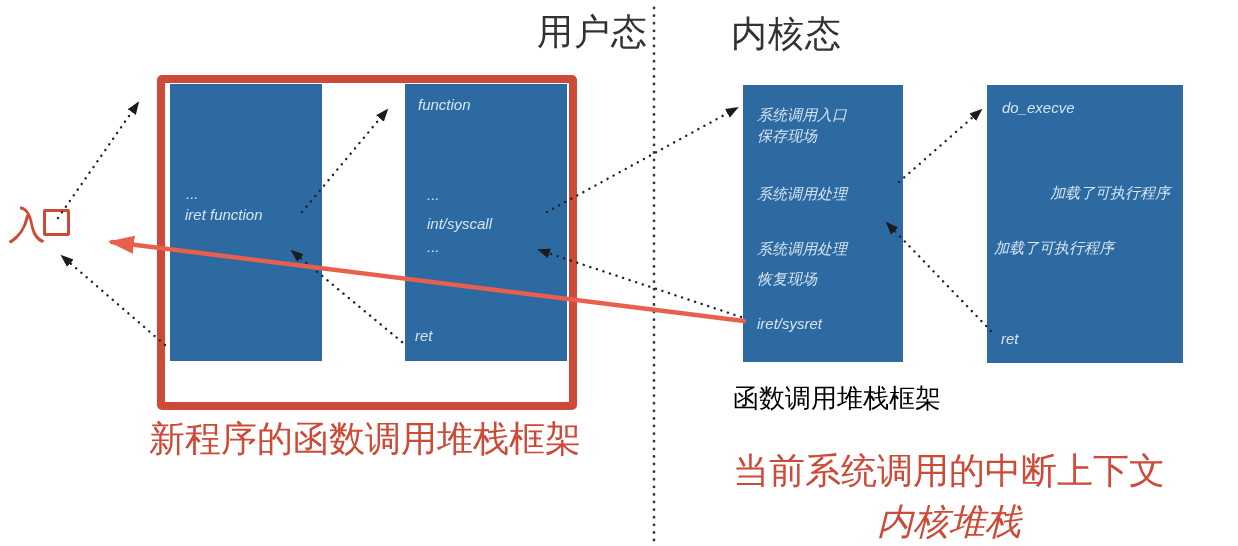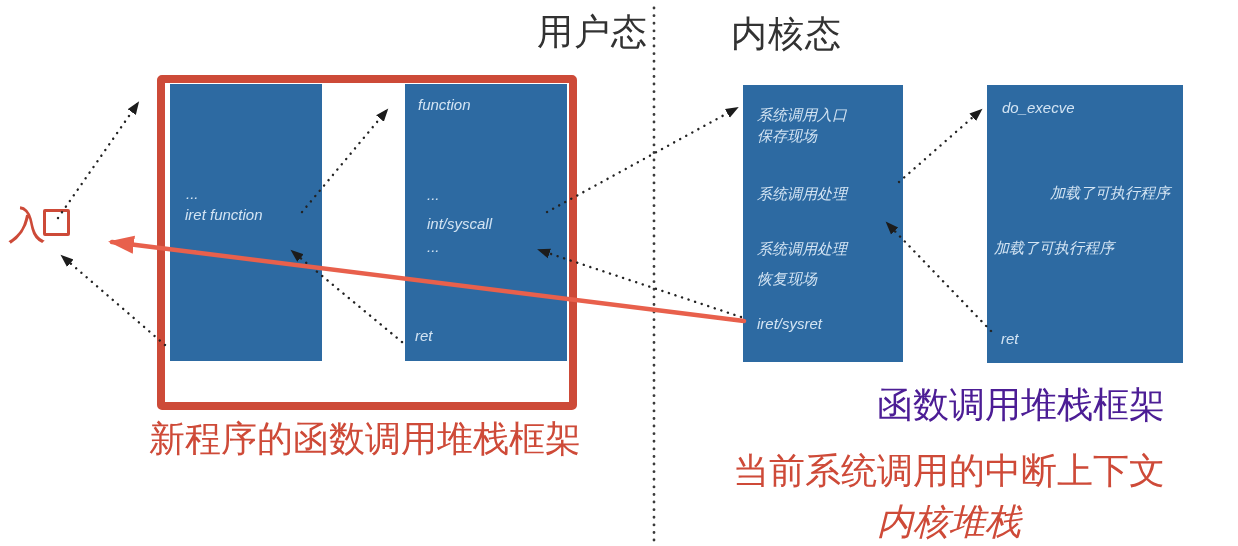--- a/index.html
+++ b/index.html
@@ -14,21 +14,21 @@
   .frame{
     position:absolute;left:157px;top:75px;width:420px;height:335px;
     border:8px solid #cd4a38;border-radius:5px;box-sizing:border-box;
   }
   .entry-label{position:absolute;left:8px;top:200px;font-size:38px;color:#cd4a38;}
   .entry-square{
     position:absolute;left:43px;top:209px;width:27px;height:27px;
     border:3px solid #cd4a38;border-radius:2px;box-sizing:border-box;
   }
   .cap-red{color:#ce4a38;font-size:36px;text-align:center;white-space:nowrap;}
-  .cap-black{color:#4c1d95;font-size:36px;text-align:right;white-space:nowrap;}
+  .cap-black{color:#000000;font-size:26px;text-align:left;white-space:nowrap;}
   svg.overlay{position:absolute;left:0;top:0;z-index:6;pointer-events:none;}
   .txtlayer{z-index:3;}
 </style>
 </head>
 <body>
 
 <div class="abs hdr" style="left:505px;top:8px;">用户态</div>
 <div class="abs hdr" style="left:699px;top:10px;">内核态</div>
 
 <div class="entry-label">入</div>

